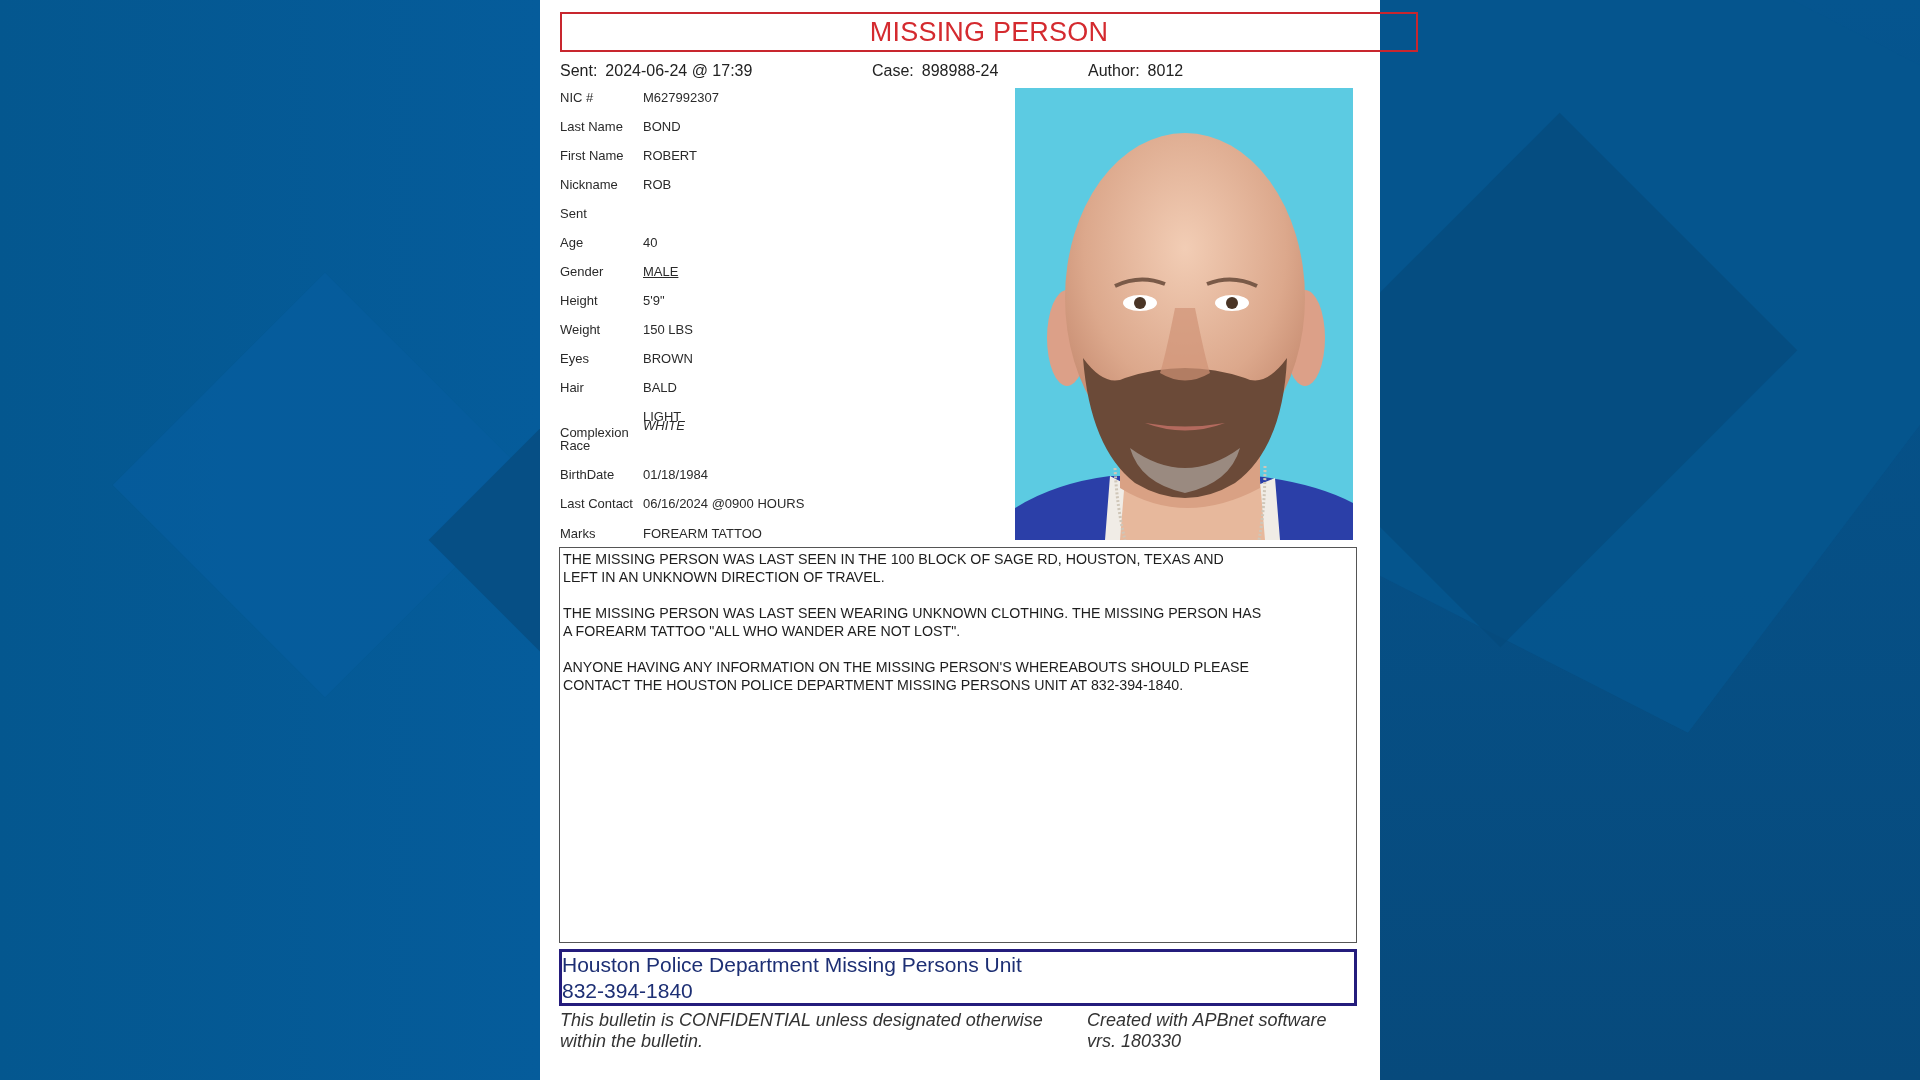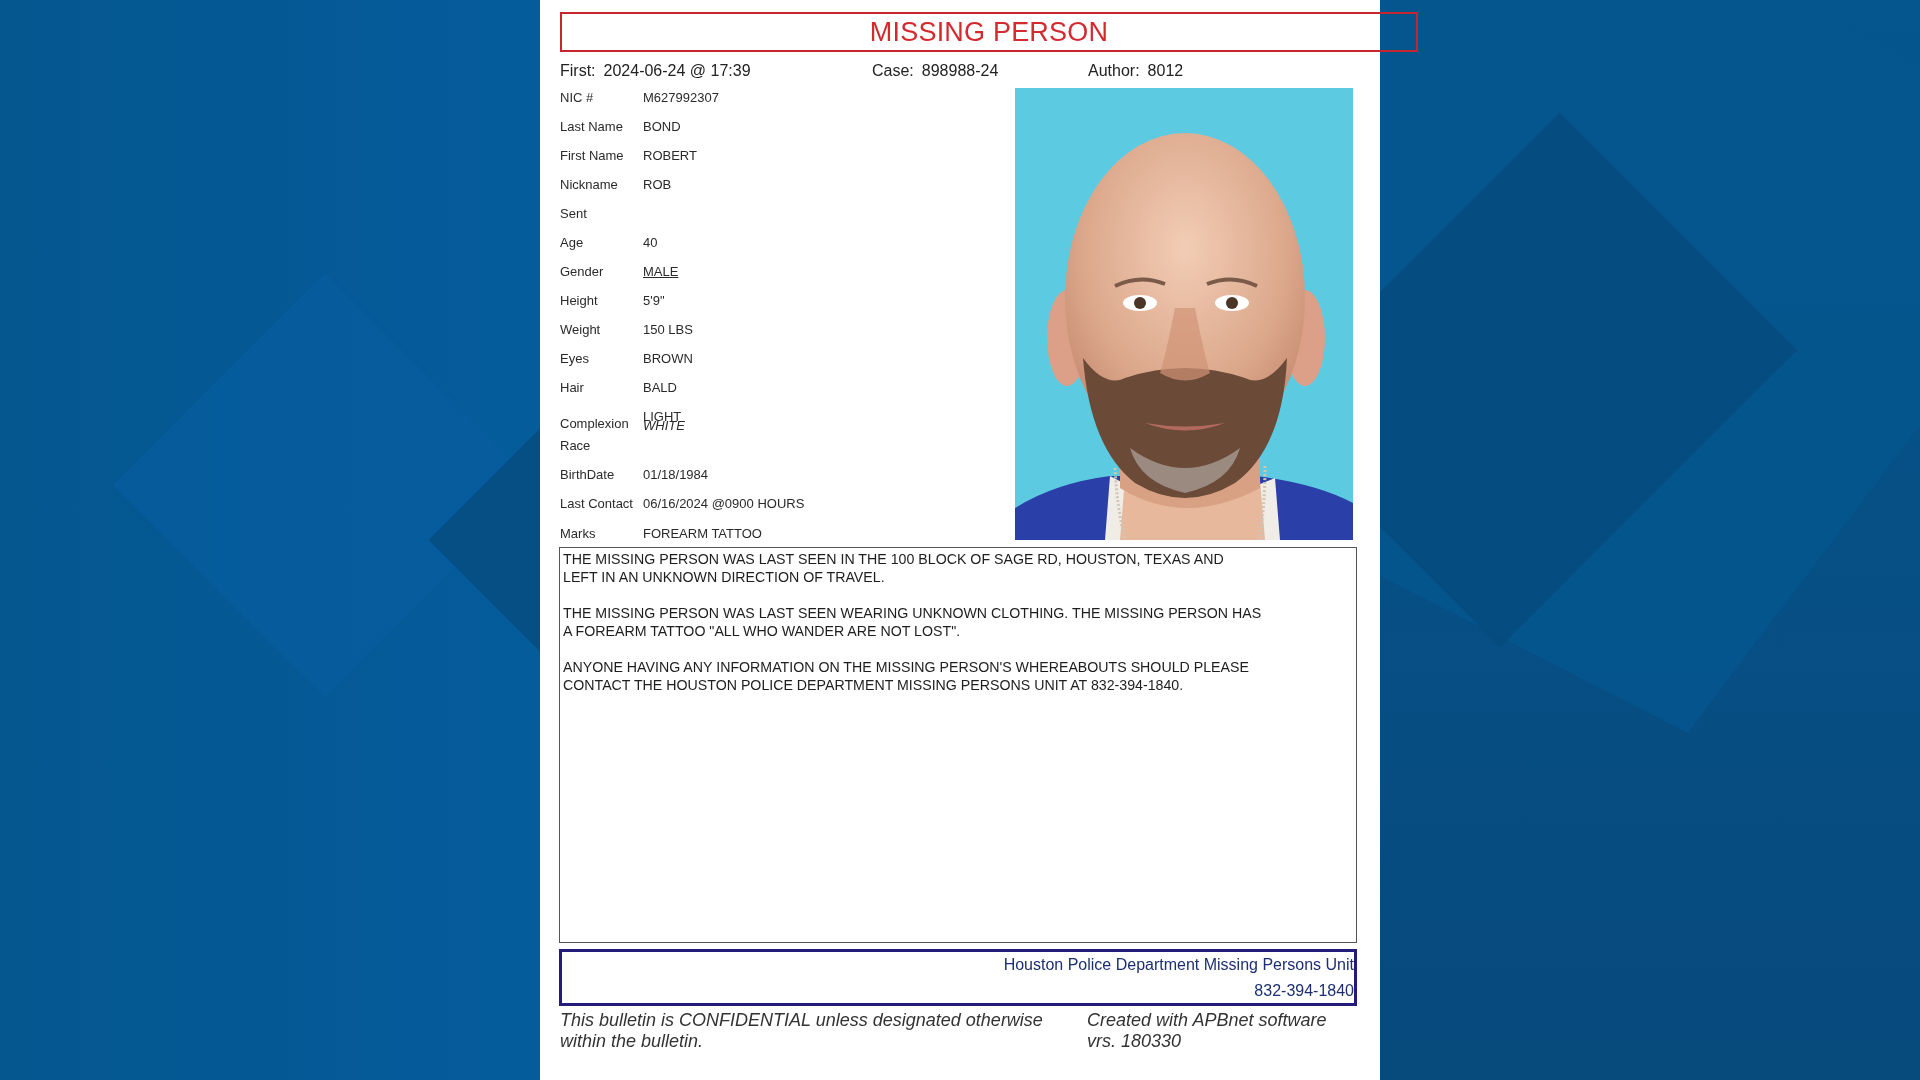--- a/index.html
+++ b/index.html
@@ -45,22 +45,22 @@
   }
   .narrative {
     position: absolute; left: 559px; top: 547px; width: 798px; height: 396px;
     border: 1.5px solid #555; box-sizing: border-box;
     padding: 2px 3px; font-size: 14.2px; line-height: 18px; color: #1e1e1e;
   }
   .narrative p { margin: 0 0 18px 0; white-space: pre-line; }
   .footer-box {
     position: absolute; left: 559px; top: 949px; width: 798px; height: 57px;
     border: 3px solid #241c7c; box-sizing: border-box;
-    display: flex; flex-direction: column; align-items: flex-end; justify-content: center;
-    color: #1d2f74; font-size: 16px; line-height: 26px;
+    display: flex; flex-direction: column; align-items: flex-start; justify-content: center;
+    color: #1d2f74; font-size: 21px; line-height: 26px;
   }
   .footer-note {
     position: absolute; left: 560px; width: 798px; top: 1010px;
     font-size: 18px; font-style: italic; color: #333;
     display: flex; justify-content: center; gap: 22px;
   }
 </style>
 </head>
 <body>
 
@@ -75,21 +75,21 @@
   </div>
 </div>
 
 <div class="panel"></div>
 
 <div class="title-box">
   <span>MISSING PERSON</span>
 </div>
 
 <div class="meta" style="left:560px;">
-  <span class="lbl">First:</span><span>2024-06-24 @ 17:39</span>
+  <span class="lbl">Sent:</span><span>2024-06-24 @ 17:39</span>
 </div>
 <div class="meta" style="left:872px;">
   <span class="lbl">Case:</span><span>898988-24</span>
 </div>
 <div class="meta" style="left:1088px;">
   <span class="lbl">Author:</span><span>8012</span>
 </div>
 
 <div class="field-label" style="top:90px;">NIC #</div>
 <div class="field-value" style="top:90px;">M627992307</div>
@@ -117,21 +117,21 @@
 
 <div class="field-label" style="top:322px;">Weight</div>
 <div class="field-value" style="top:322px;">150 LBS</div>
 
 <div class="field-label" style="top:351px;">Eyes</div>
 <div class="field-value" style="top:351px;">BROWN</div>
 
 <div class="field-label" style="top:380px;">Hair</div>
 <div class="field-value" style="top:380px;">BALD</div>
 
-<div class="field-label" style="top:416px;">Complexion</div>
+<div class="field-label" style="top:425px;">Complexion</div>
 <div class="field-value" style="top:409px;">LIGHT</div>
 
 <div class="field-label" style="top:438px;">Race</div>
 <div class="field-value" style="top:418px;font-style:italic;">WHITE</div>
 
 <div class="field-label" style="top:467px;">BirthDate</div>
 <div class="field-value" style="top:467px;">01/18/1984</div>
 
 <div class="field-label" style="top:496px;">Last Contact</div>
 <div class="field-value" style="top:496px;">06/16/2024  @0900 HOURS</div>

